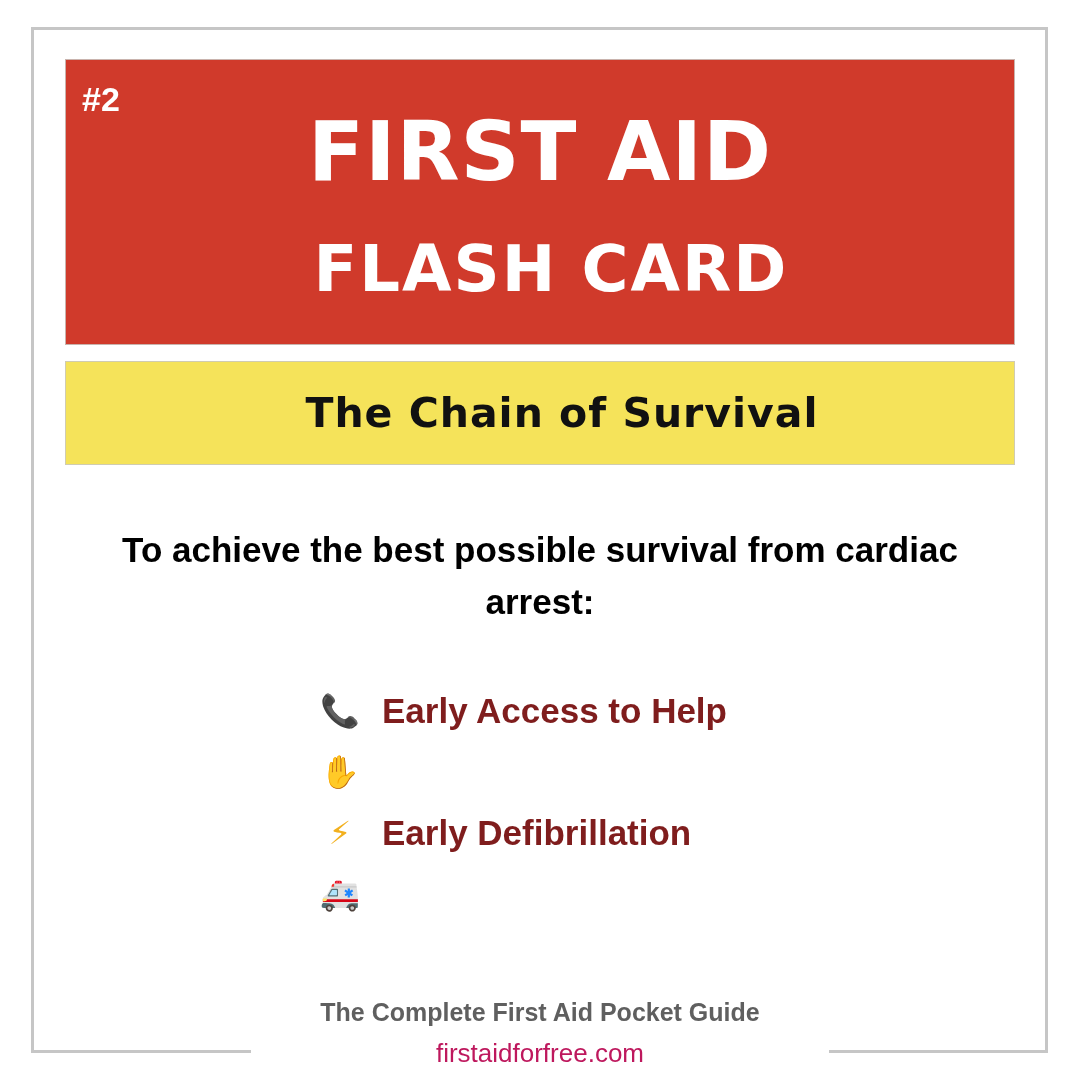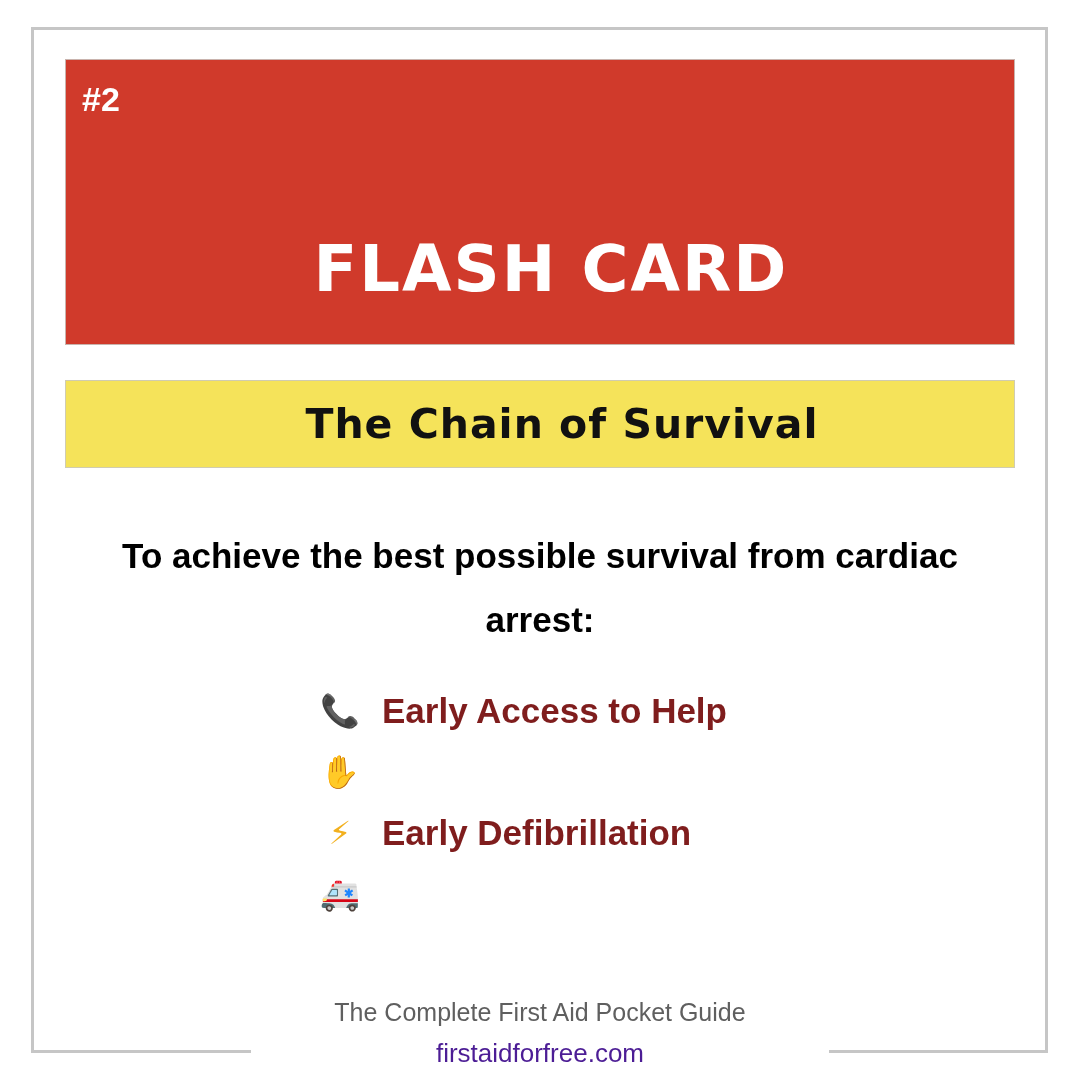--- a/index.html
+++ b/index.html
@@ -28,63 +28,64 @@
     }
     .title-line1 {
       position: absolute; left: 0; right: 0; top: 44px; text-align: center; color: #ffffff;
       font-family: "DejaVu Sans", sans-serif; font-weight: bold; font-size: 82px; letter-spacing: 1px;
     }
     .title-line2 {
       position: absolute; left: 0; right: 0; top: 172px; text-align: center; color: #ffffff;
       font-family: "DejaVu Sans", sans-serif; font-weight: bold; font-size: 64px; letter-spacing: 2px; padding-left: 22px;
     }
     .subtitle-band {
-      position: absolute; left: 65px; top: 380px; width: 950px; height: 88px;
+      position: absolute; left: 65px; top: 361px; width: 950px; height: 104px;
       background: #f5e35a; border: 1px solid #d0ccb0; box-sizing: border-box;
       display: flex; align-items: center; justify-content: center; padding-left: 44px;
     }
     .subtitle-text {
       font-family: "DejaVu Sans", sans-serif; font-weight: bold; font-size: 41px; color: #111111;
       letter-spacing: 1px;
     }
     .intro {
       position: absolute; left: 100px; right: 100px; top: 524px; text-align: center;
-      font-weight: bold; font-size: 35px; line-height: 64px; color: #000000;
+      font-weight: bold; font-size: 35px; line-height: 52px; color: #000000;
     }
     .chain-list {
       position: absolute; left: 312px; top: 680px; width: 520px;
     }
     .chain-item {
       display: flex; align-items: center; height: 61px;
     }
     .chain-icon {
       width: 56px; font-size: 32px; text-align: center; margin-right: 14px;
       font-family: "DejaVu Sans", sans-serif;
     }
     .chain-label {
       color: #7f1d1d; font-weight: bold; font-size: 35px;
     }
     .footer-title {
       position: absolute; left: 0; right: 0; top: 998px; text-align: center;
-      font-weight: normal; font-size: 25px; color: #5f5f5f;
+      font-weight: bold; font-size: 25px; color: #5f5f5f;
     }
     .footer-url {
       position: absolute; left: 0; right: 0; top: 1038px; text-align: center;
-      font-size: 26px; color: #4c1d95;
+      font-size: 26px; color: #be185d;
     }
   </style>
 </head>
 <body>
 
 <div class="frame"></div>
 <div class="frame-bottom-left"></div>
 <div class="frame-bottom-right"></div>
 
 <div class="banner">
   <div class="card-number">#2</div>
+  <div class="title-line1">FIRST AID</div>
   <div class="title-line2">FLASH CARD</div>
 </div>
 
 <div class="subtitle-band">
   <span class="subtitle-text">The Chain of Survival</span>
 </div>
 
 <div class="intro">To achieve the best possible survival from cardiac arrest:</div>
 
 <div class="chain-list">

